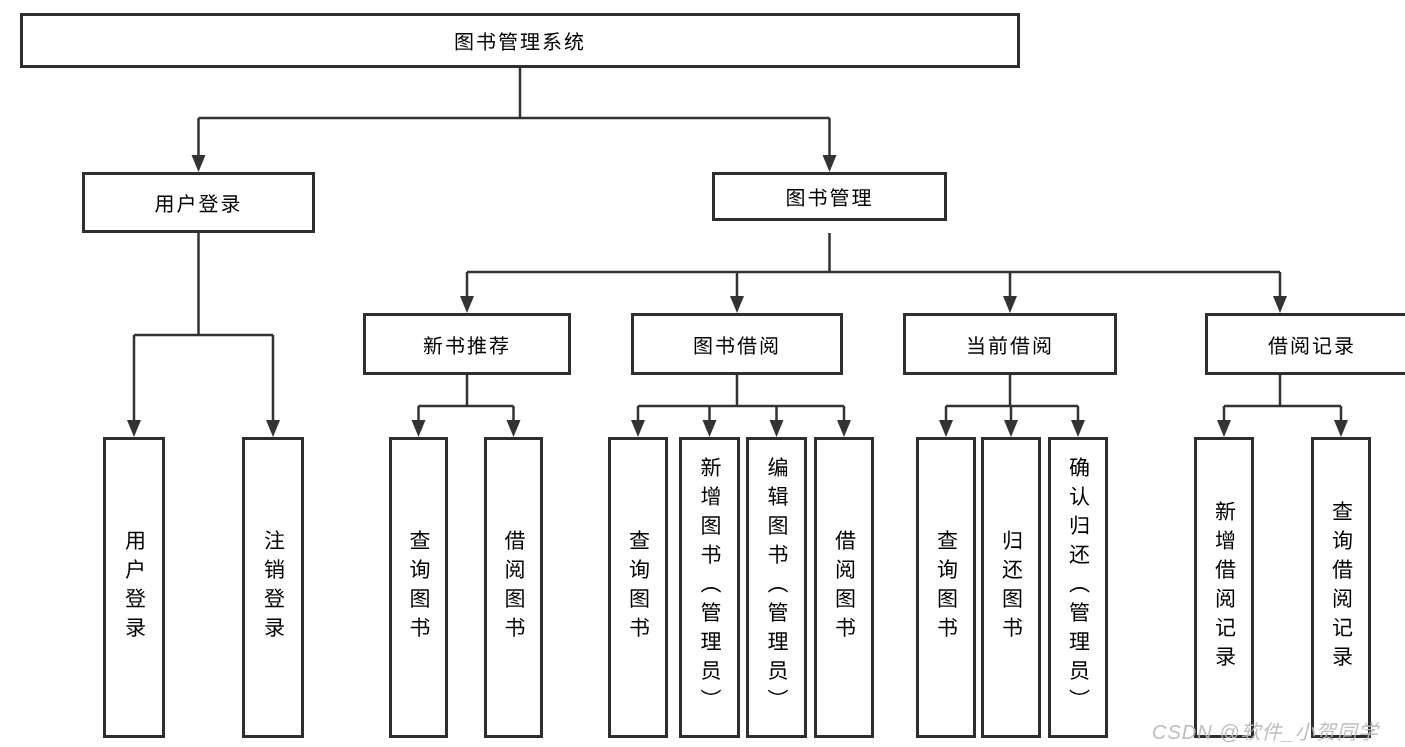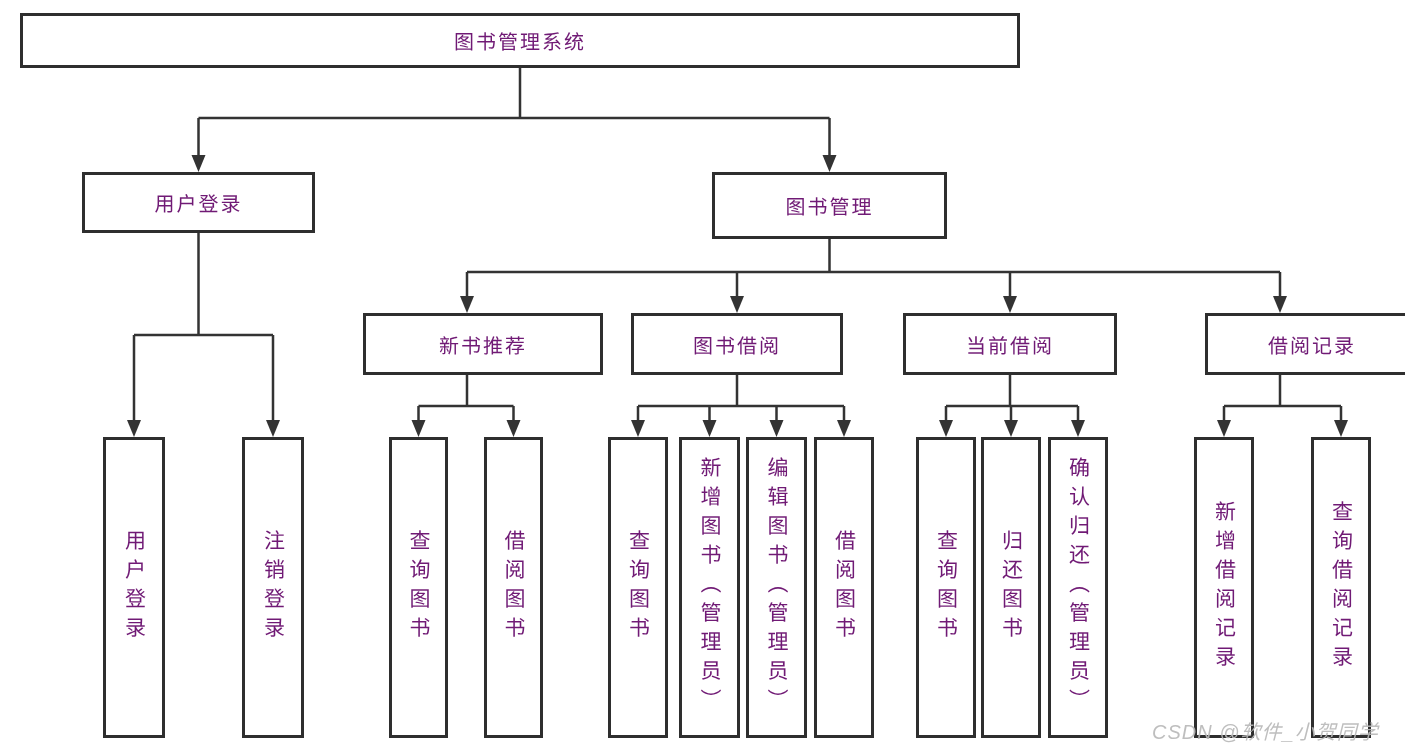--- a/index.html
+++ b/index.html
@@ -13,21 +13,21 @@
     width: 1405px;
     height: 747px;
     background: #ffffff;
     overflow: hidden;
   }
   .node {
     position: absolute;
     box-sizing: border-box;
     border: 3px solid #2e2e2e;
     background: #ffffff;
-    color: #701a75;
+    color: #000000;
     display: flex;
     align-items: center;
     justify-content: center;
   }
   .hbox {
     font-size: 20px;
     letter-spacing: 2px;
     white-space: nowrap;
   }
   .vbox {
@@ -101,23 +101,23 @@
     <polygon points="1071,420 1085,420 1078,437"></polygon>
 
     <path d="M1280 375 V406 M1224 406 H1341 M1224 406 V423 M1341 406 V423"></path>
     <polygon points="1217,420 1231,420 1224,437"></polygon>
     <polygon points="1334,420 1348,420 1341,437"></polygon>
   </svg>
 
   <div class="node hbox" style="left:20px; top:13px; width:1000px; height:55px;">图书管理系统</div>
 
   <div class="node hbox" style="left:82px; top:172px; width:233px; height:61px;">用户登录</div>
-  <div class="node hbox" style="left:712px; top:172px; width:235px; height:67px;">图书管理</div>
+  <div class="node hbox" style="left:712px; top:172px; width:235px; height:49px;">图书管理</div>
 
-  <div class="node hbox" style="left:363px; top:313px; width:240px; height:62px;">新书推荐</div>
+  <div class="node hbox" style="left:363px; top:313px; width:208px; height:62px;">新书推荐</div>
   <div class="node hbox" style="left:631px; top:313px; width:212px; height:62px;">图书借阅</div>
   <div class="node hbox" style="left:903px; top:313px; width:214px; height:62px;">当前借阅</div>
   <div class="node hbox" style="left:1173px; top:313px; width:214px; height:62px;margin-left:32px;">借阅记录</div>
 
   <div class="node vbox" style="left:103px; top:437px; width:62px; height:301px;">用户登录</div>
   <div class="node vbox" style="left:242px; top:437px; width:62px; height:301px;">注销登录</div>
 
   <div class="node vbox" style="left:389px; top:437px; width:59px; height:301px;">查询图书</div>
   <div class="node vbox" style="left:484px; top:437px; width:59px; height:301px;">借阅图书</div>
 

